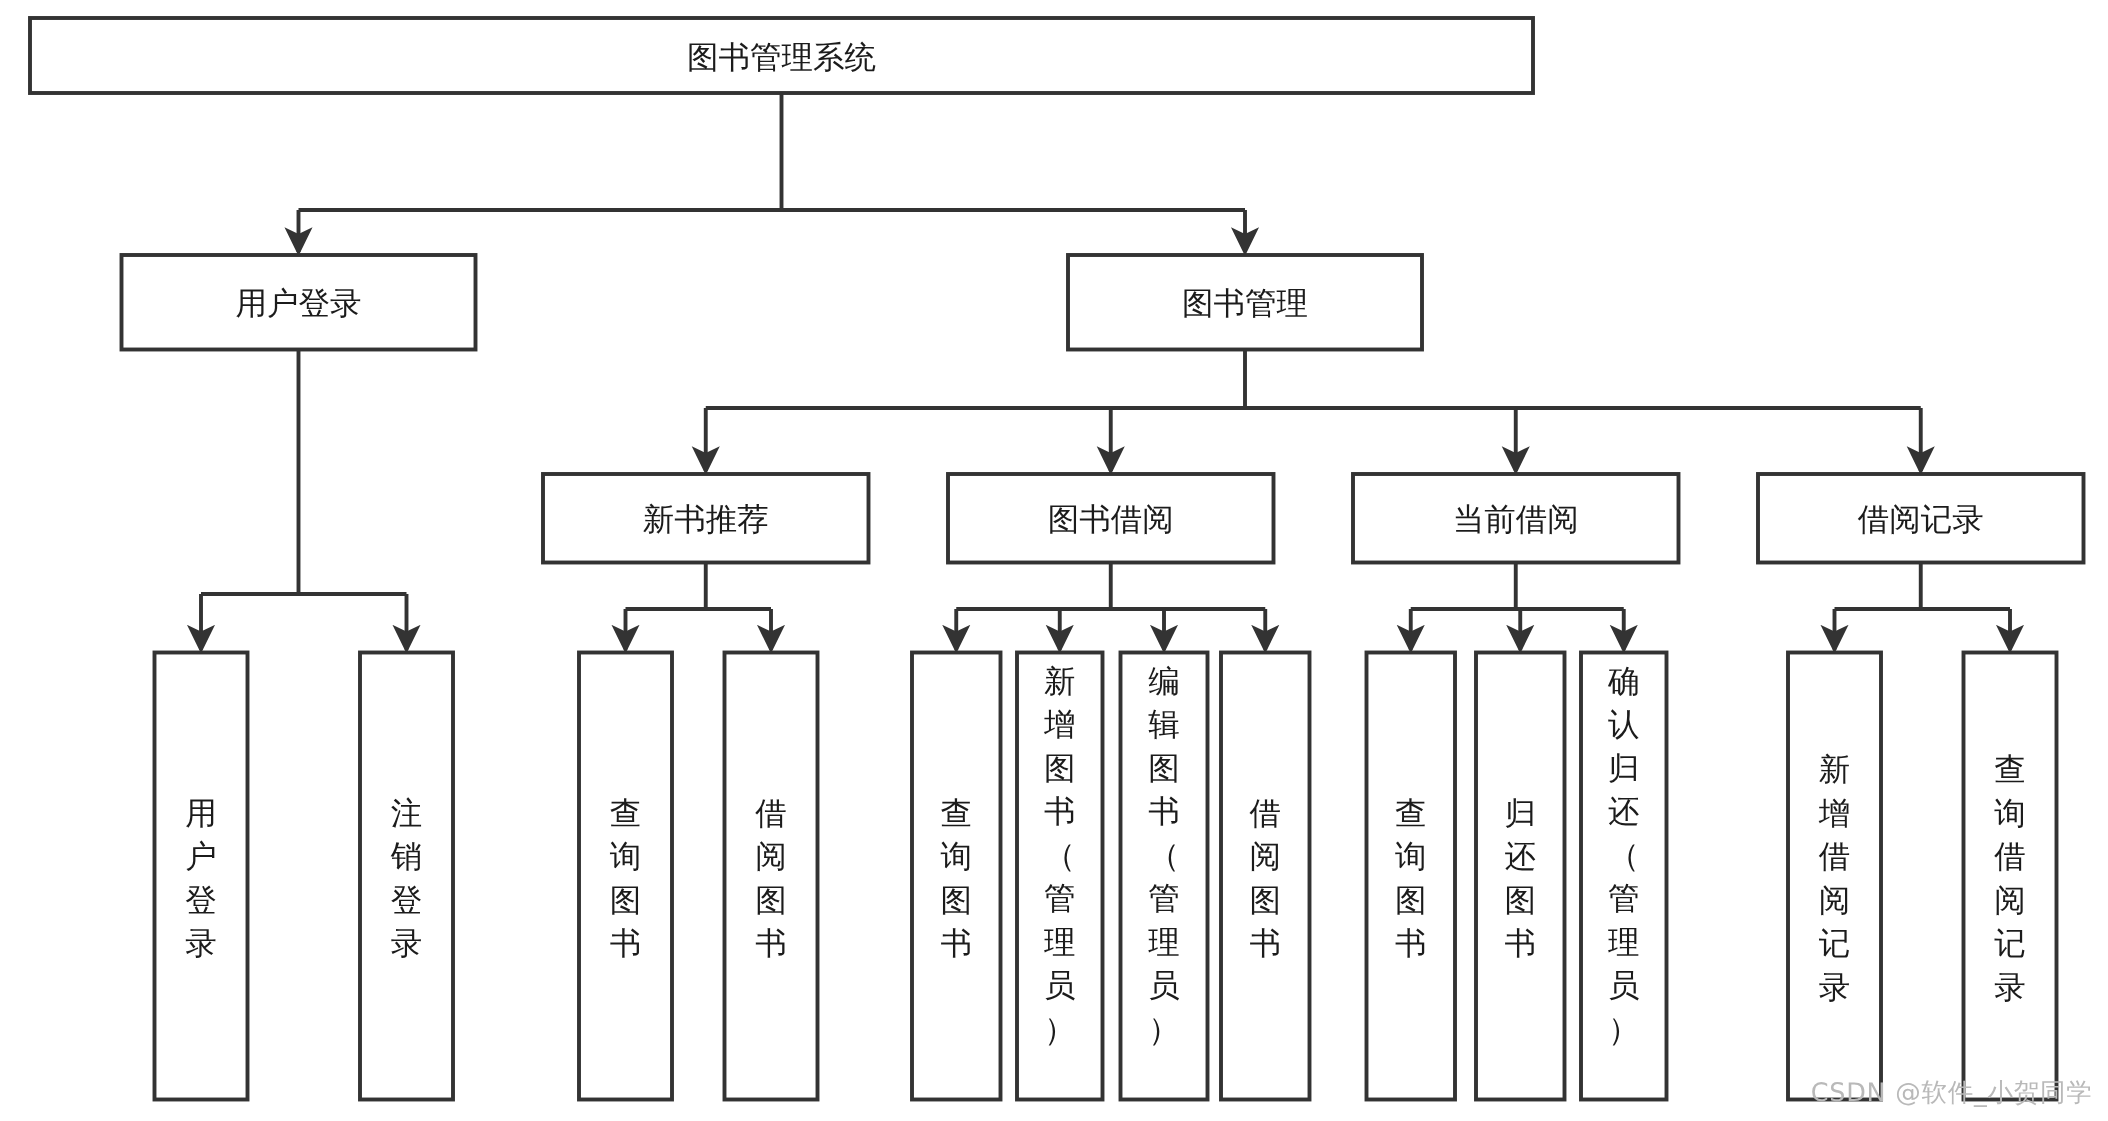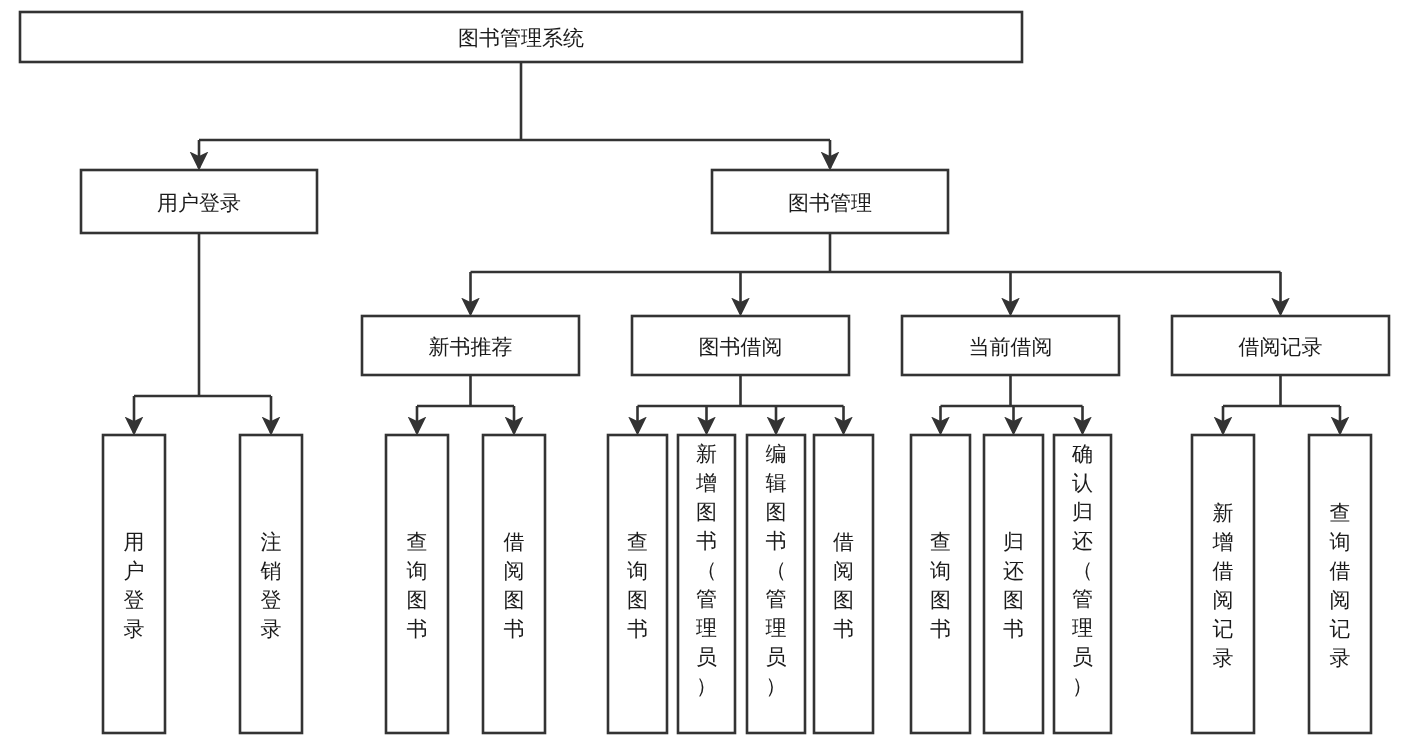--- a/index.html
+++ b/index.html
@@ -156,13 +156,14 @@
           <rect x="1192" y="435" width="62" height="298" class="node-rect"></rect>
           <text x="1223" class="node-label v-label"><tspan x="1223" y="520">新</tspan><tspan x="1223" y="549">增</tspan><tspan x="1223" y="578">借</tspan><tspan x="1223" y="607">阅</tspan><tspan x="1223" y="636">记</tspan><tspan x="1223" y="665">录</tspan></text>
         </g>
         <g>
           <rect x="1309" y="435" width="62" height="298" class="node-rect"></rect>
           <text x="1340" class="node-label v-label"><tspan x="1340" y="520">查</tspan><tspan x="1340" y="549">询</tspan><tspan x="1340" y="578">借</tspan><tspan x="1340" y="607">阅</tspan><tspan x="1340" y="636">记</tspan><tspan x="1340" y="665">录</tspan></text>
         </g>
       </g>
   </svg>
 
+  <div class="watermark">CSDN @软件_小贺同学</div>
 </div>
 
 </body></html>

